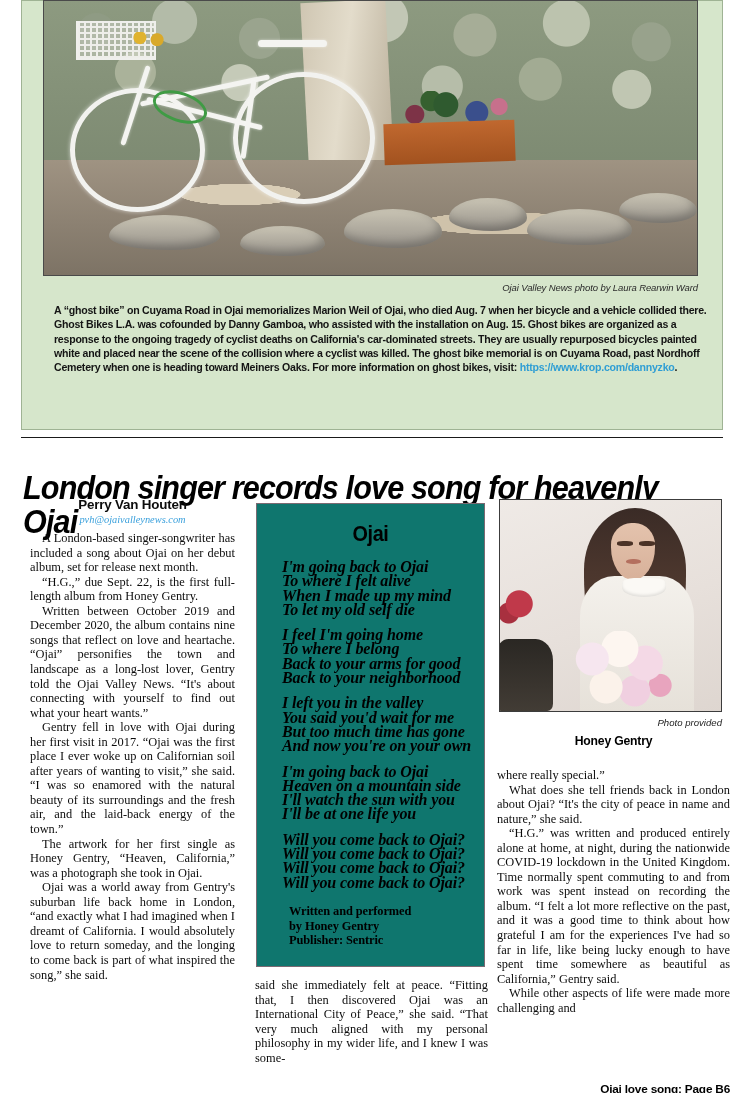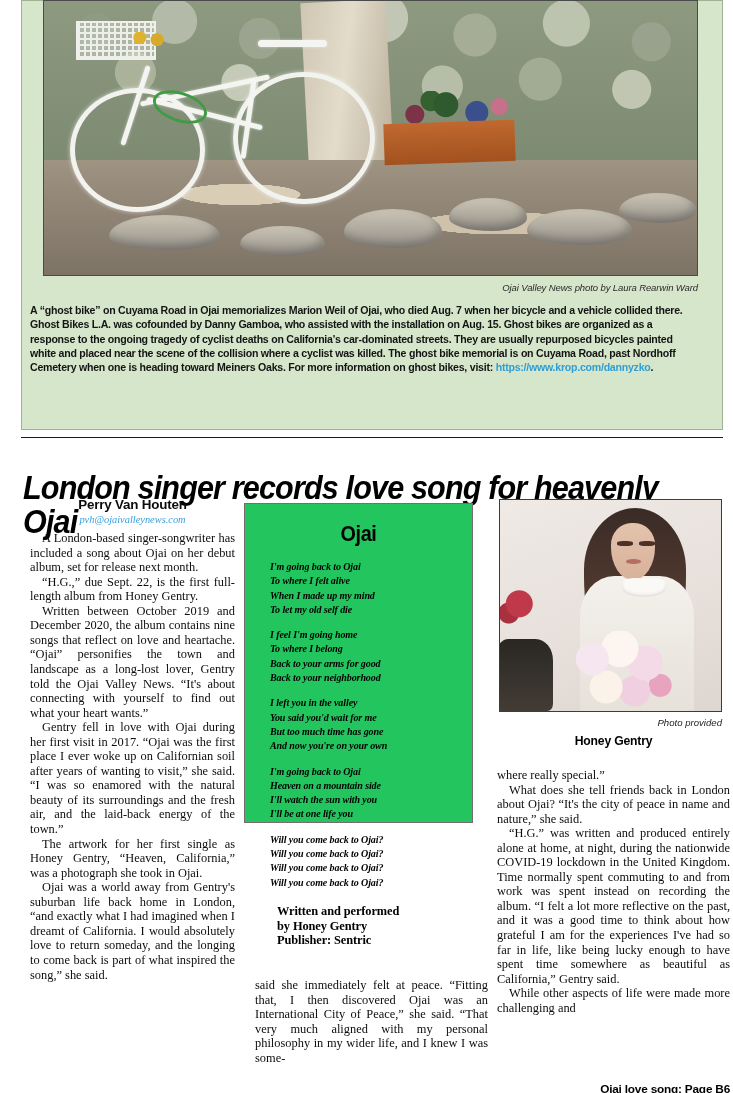--- a/index.html
+++ b/index.html
@@ -137,21 +137,21 @@
     position: absolute;
     right: 24px; top: 281px;
     font-family: "Liberation Sans", sans-serif;
     font-style: italic;
     font-size: 9.5px;
     color: #2a2a2a;
     letter-spacing: -.1px;
   }
   .package-caption {
     position: absolute;
-    left: 8px; top: 302px;
+    left: 32px; top: 302px;
     width: 660px;
     font-family: "Liberation Sans", sans-serif;
     font-weight: bold;
     font-size: 10.6px;
     line-height: 14.3px;
     color: #141414;
     letter-spacing: -.25px;
   }
   .package-caption .link { color: #2f9ed4; }
 
@@ -212,40 +212,40 @@
     font-size: 10.4px;
     text-align: center;
     text-indent: 0 !important;
     color: #3aa0dc;
     margin-bottom: 4px !important;
   }
 
   
   .lyricbox {
     position: absolute;
-    left: 244px; top: 503px;
-    width: 229px; height: 320px;
-    background: #22c55e;
+    left: 256px; top: 503px;
+    width: 229px; height: 464px;
+    background: #0f766e;
     border: 1px solid #7a6a72;
     box-sizing: border-box;
   }
   .lyric-title {
     font-family: "Liberation Sans", sans-serif;
     font-weight: bold;
     font-size: 22px;
     text-align: center;
     margin: 17px 0 13px;
     letter-spacing: -.4px;
     transform: scaleX(.9);
   }
   .lyric-body {
     font-family: "Liberation Serif", serif;
     font-weight: bold;
     font-style: italic;
-    font-size: 10px;
+    font-size: 16px;
     line-height: 14.3px;
     padding: 0 0 0 25px;
     letter-spacing: -.1px;
   }
   .lyric-stanza { margin-bottom: 11px; }
   .lyric-credit {
     font-family: "Liberation Serif", serif;
     font-weight: bold;
     font-size: 12.4px;
     line-height: 14.6px;

